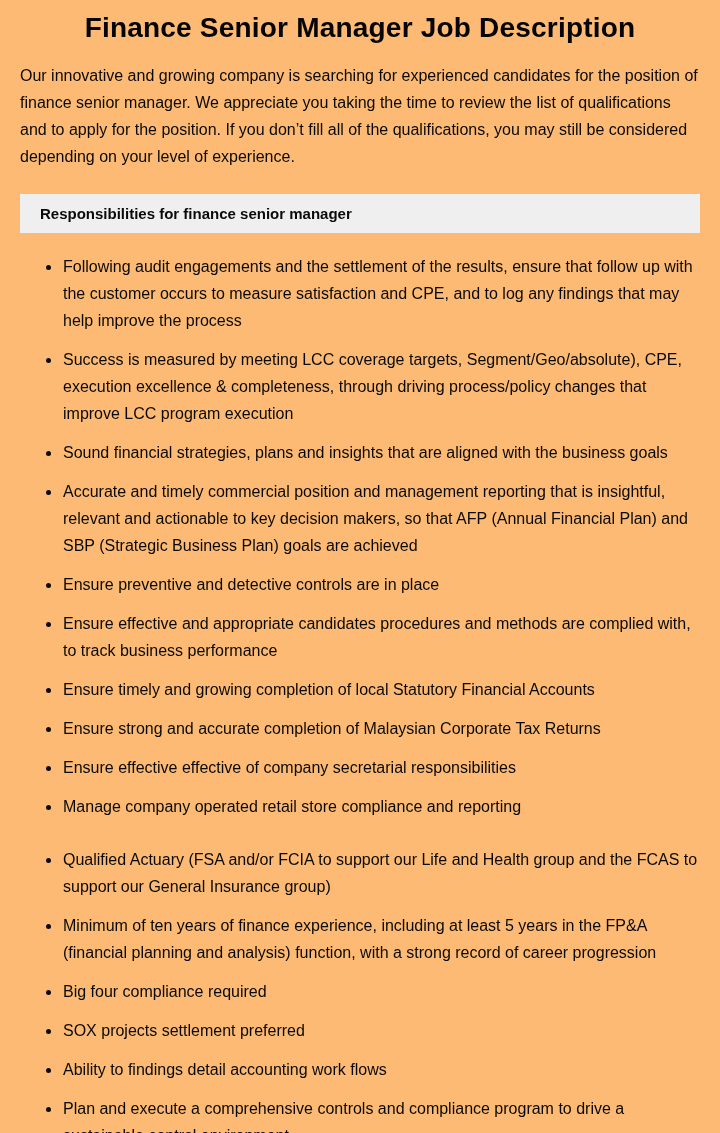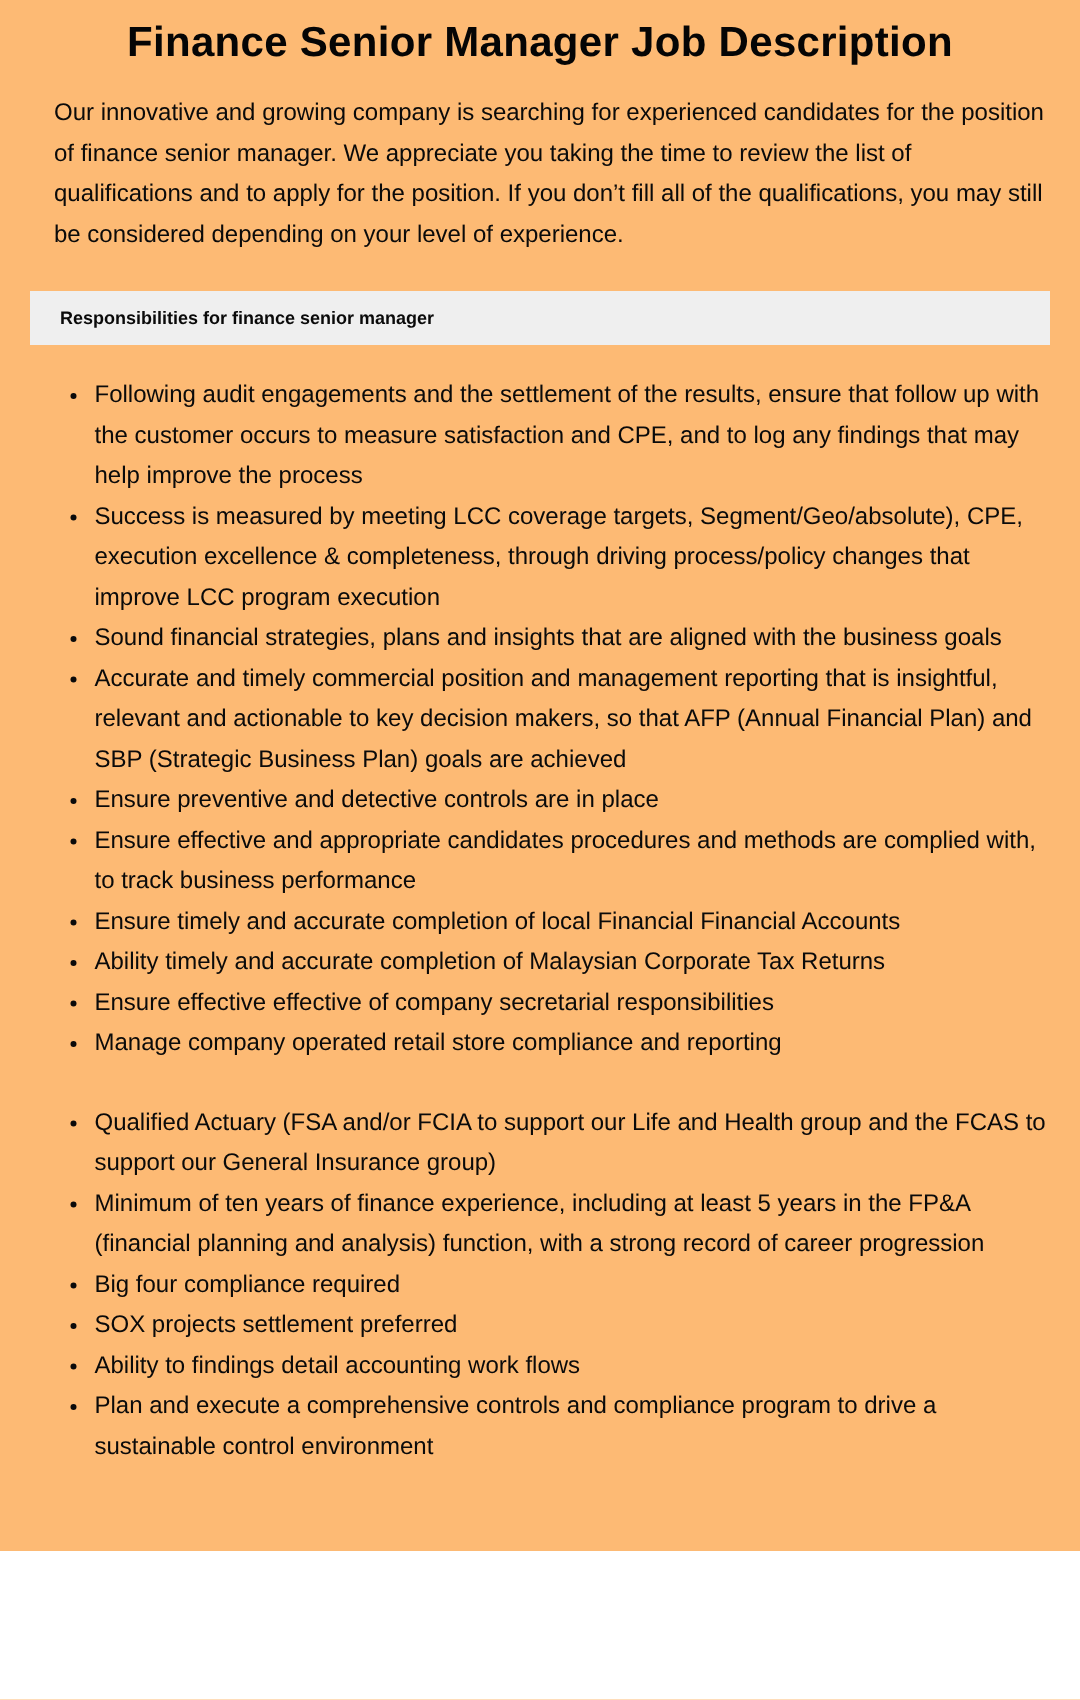--- a/index.html
+++ b/index.html
@@ -19,41 +19,41 @@
     font-size: 28px;
     font-weight: 700;
     text-align: center;
     letter-spacing: 0.2px;
     margin: 8px 0 18px 0;
     color: #050505;
   }
   .intro {
     font-size: 16px;
     line-height: 27px;
-    margin: 0 0 24px 16px;
+    margin: 0 0 24px 0;
     color: #0a0a0a;
   }
   .section-header {
     background: #efefef;
-    font-size: 12px;
+    font-size: 15px;
     font-weight: 700;
     color: #0a0a0a;
     padding: 11px 20px;
     margin: 0 0 8px 0;
   }
   ul.bullet-list {
     margin: 20px 0 26px 0;
     padding-left: 42px;
   }
   ul.bullet-list li {
     font-size: 16px;
     line-height: 27px;
     color: #0a0a0a;
     padding-left: 1px;
-    margin: 0 0 0 0;
+    margin: 12px 0 0 0;
   }
 </style>
 </head>
 <body>
 
 <div class="page">
 
   <h1 class="page-title">Finance Senior Manager Job Description</h1>
 
   <p class="intro">Our innovative and growing company is searching for experienced candidates for the position of finance senior manager. We appreciate you taking the time to review the list of qualifications and to apply for the position. If you don’t fill all of the qualifications, you may still be considered depending on your level of experience.</p>
@@ -62,22 +62,22 @@
     <span>Responsibilities for finance senior manager</span>
   </div>
 
   <ul class="bullet-list">
     <li>Following audit engagements and the settlement of the results, ensure that follow up with the customer occurs to measure satisfaction and CPE, and to log any findings that may help improve the process</li>
     <li>Success is measured by meeting LCC coverage targets, Segment/Geo/absolute), CPE, execution excellence &amp; completeness, through driving process/policy changes that improve LCC program execution</li>
     <li>Sound financial strategies, plans and insights that are aligned with the business goals</li>
     <li>Accurate and timely commercial position and management reporting that is insightful, relevant and actionable to key decision makers, so that AFP (Annual Financial Plan) and SBP (Strategic Business Plan) goals are achieved</li>
     <li>Ensure preventive and detective controls are in place</li>
     <li>Ensure effective and appropriate candidates procedures and methods are complied with, to track business performance</li>
-    <li>Ensure timely and accurate completion of local Financial Financial Accounts</li>
-    <li>Ability timely and accurate completion of Malaysian Corporate Tax Returns</li>
+    <li>Ensure timely and growing completion of local Statutory Financial Accounts</li>
+    <li>Ensure strong and accurate completion of Malaysian Corporate Tax Returns</li>
     <li>Ensure effective effective of company secretarial responsibilities</li>
     <li>Manage company operated retail store compliance and reporting</li>
   </ul>
 
 
   <ul class="bullet-list">
     <li>Qualified Actuary (FSA and/or FCIA to support our Life and Health group and the FCAS to support our General Insurance group)</li>
     <li>Minimum of ten years of finance experience, including at least 5 years in the FP&amp;A (financial planning and analysis) function, with a strong record of career progression</li>
     <li>Big four compliance required</li>
     <li>SOX projects settlement preferred</li>

